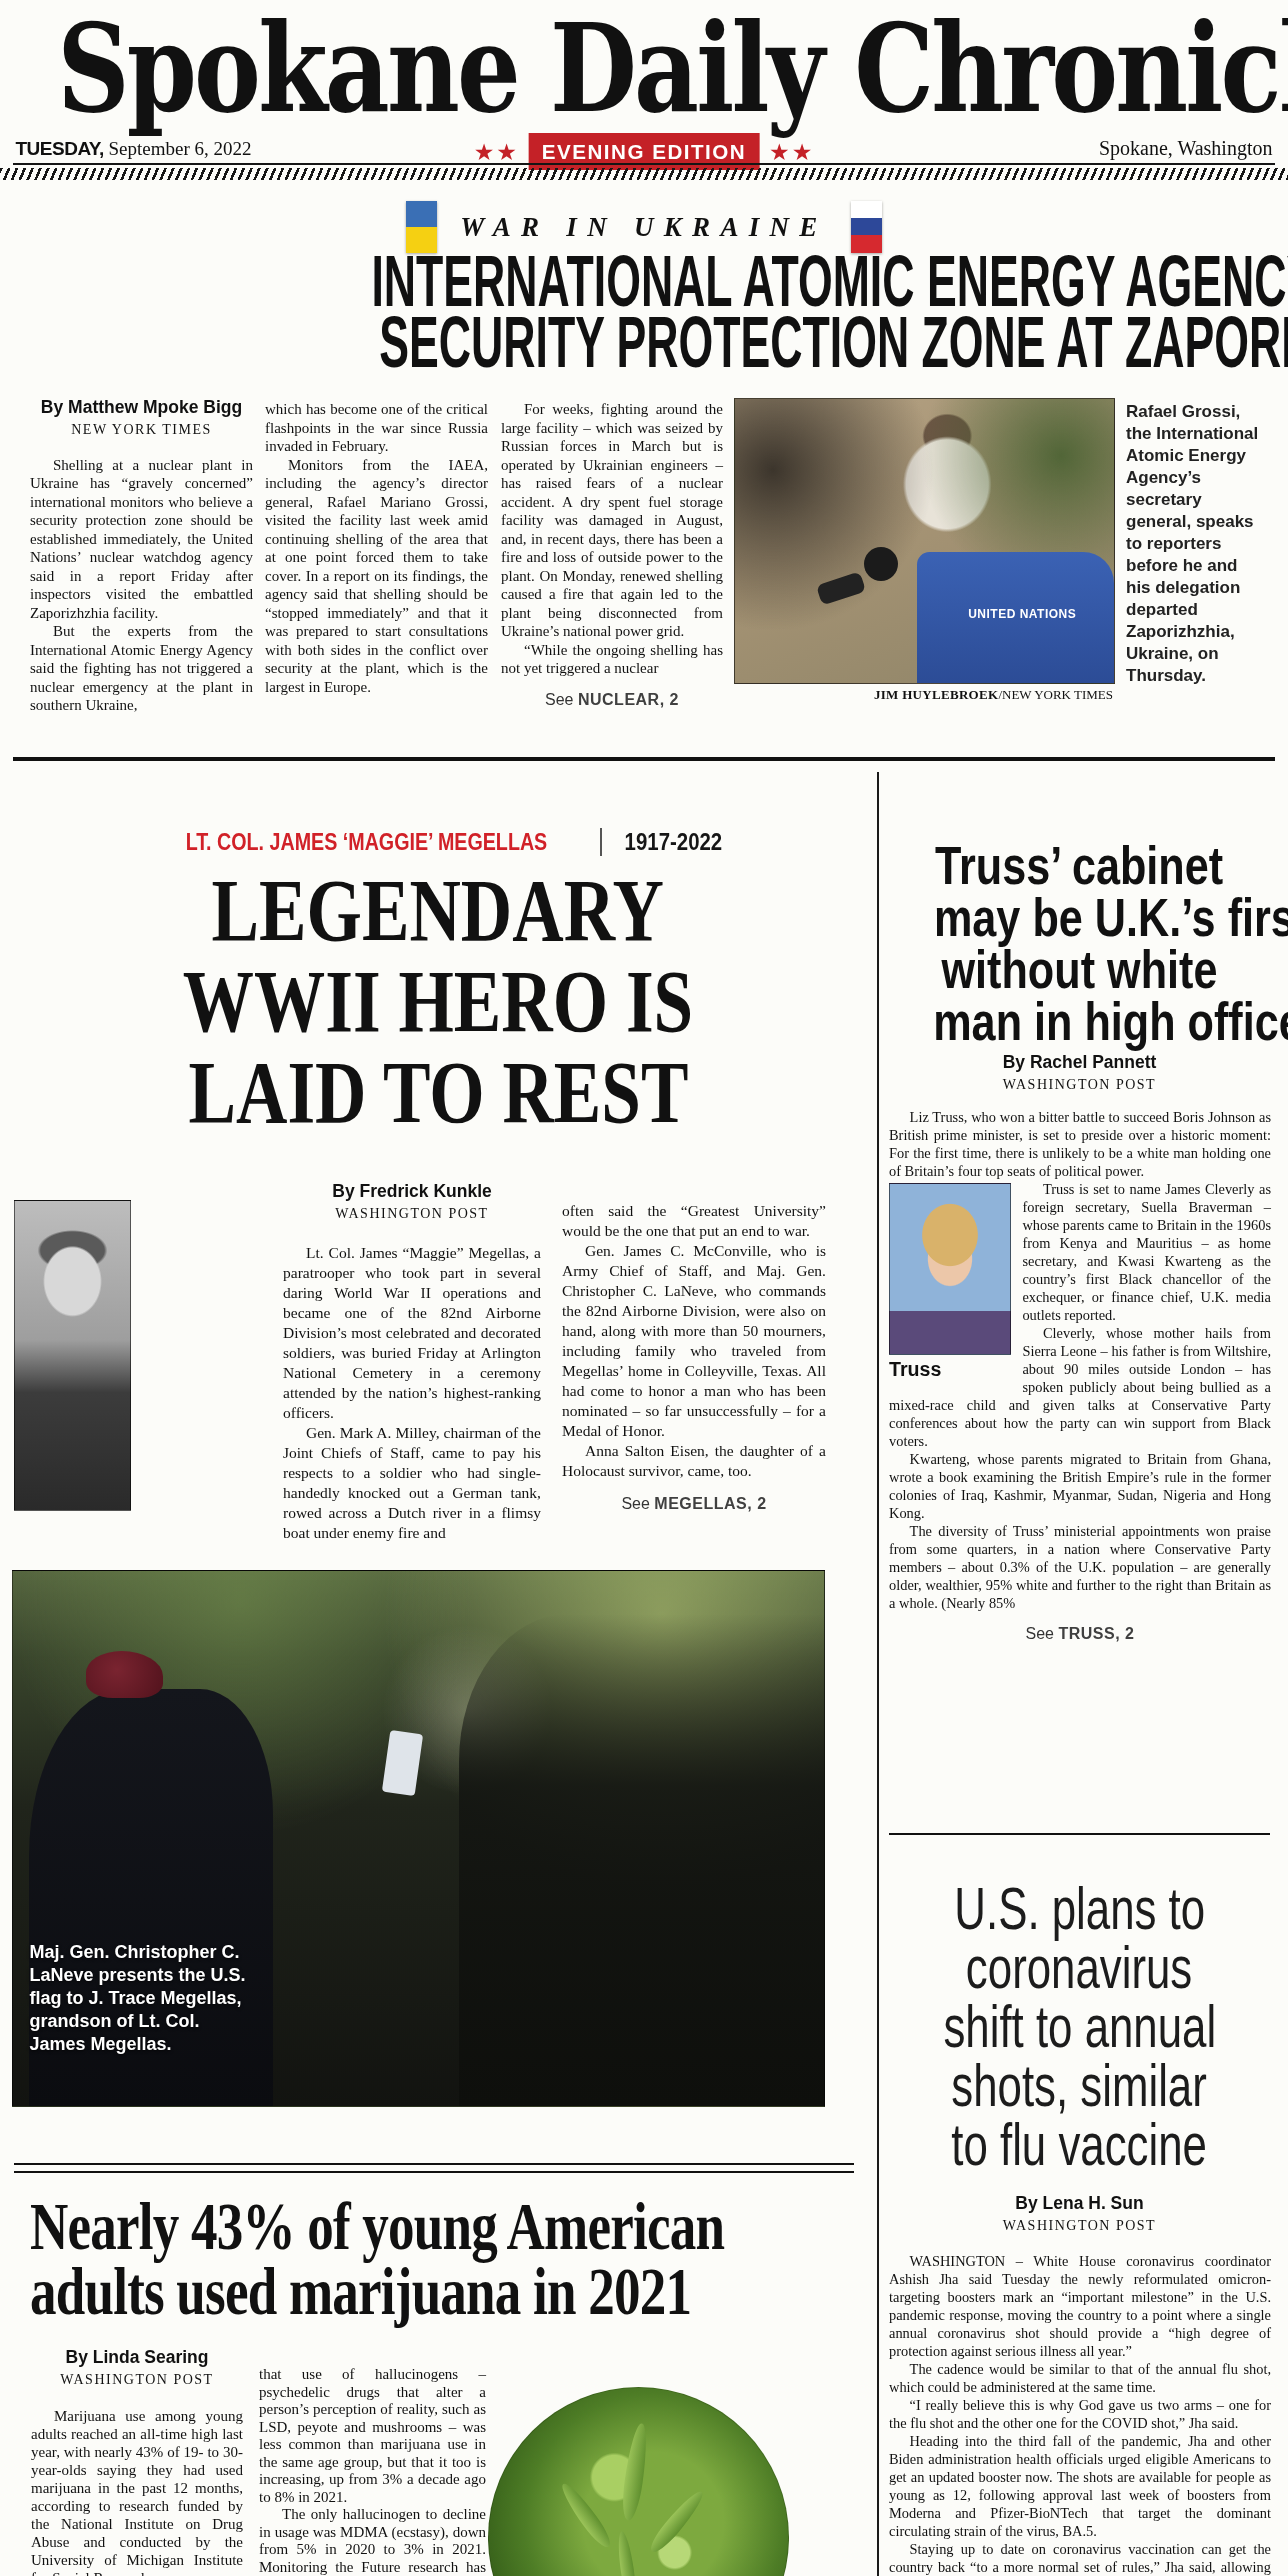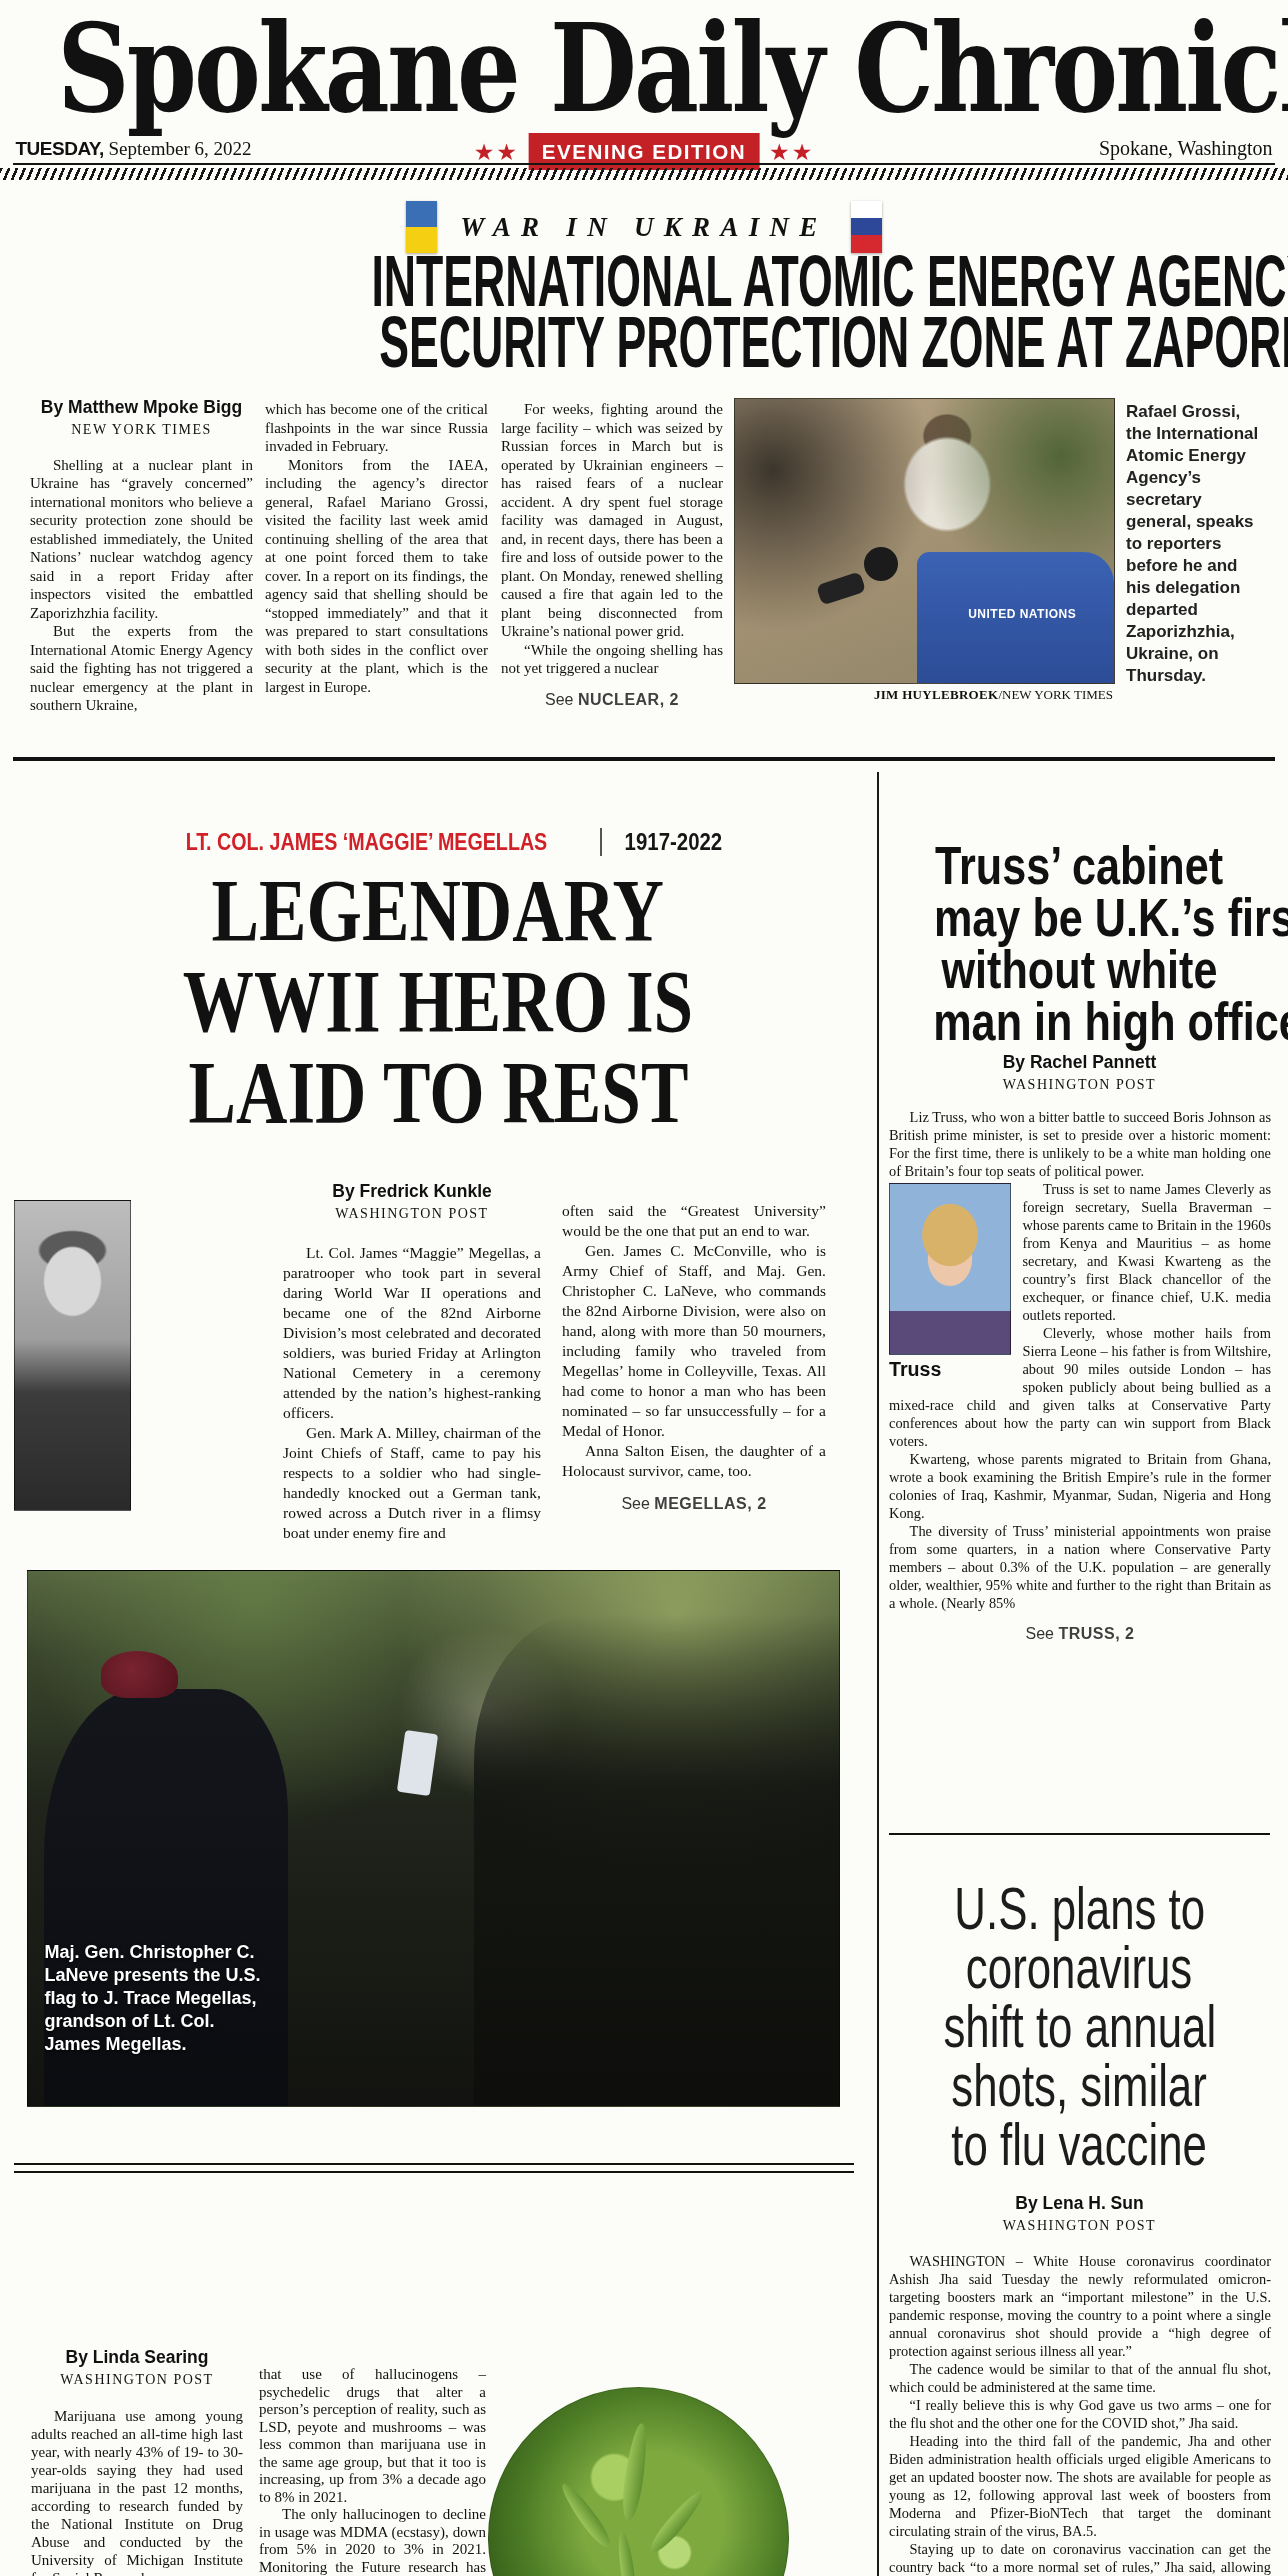--- a/index.html
+++ b/index.html
@@ -111,21 +111,21 @@
                  radial-gradient(ellipse 10% 12% at 56% 13%,#6b5644 0 60%,transparent 66%),
                  linear-gradient(160deg,#b5a283 0%,#a59374 45%,#8e8467 100%);}
   .vest{position:absolute;left:48%;bottom:0;width:52%;height:46%;
         background:linear-gradient(180deg,#3b62b4,#2c4c96);border-radius:12.4px 31px 0 0;}
   .vest-label{position:absolute;left:26%;top:42%;color:#fff;
               font-family:"Liberation Sans",sans-serif;font-weight:bold;font-size:12px;letter-spacing:0.5px;}
   .mic1{position:absolute;left:34%;top:52%;width:34px;height:34px;border-radius:50%;background:#1b1b1b;}
   .mic2{position:absolute;left:22%;top:63%;width:46px;height:20.6px;border-radius:7.2px;background:#222;transform:rotate(-18deg);}
 
   
-  .funeral-photo{top:1570px;left:27px;width:811px;height:535px;
+  .funeral-photo{top:1570px;left:12px;width:811px;height:535px;
       background:radial-gradient(circle at 80% 8%,rgba(196,214,126,.55),transparent 34%),
                  radial-gradient(circle at 28% 6%,rgba(120,150,80,.5),transparent 30%),
                  radial-gradient(circle at 56% 26%,rgba(235,230,210,.28),transparent 14%),
                  linear-gradient(180deg,#55653f 0%,#39452c 16%,#20241b 44%,#121310 100%);}
   .beret{position:absolute;left:9%;top:15%;width:77px;height:47px;border-radius:60% 70% 40% 45%;
          background:radial-gradient(circle at 40% 40%,#7a2430,#51121c);}
   .figure-dark{position:absolute;left:2%;top:22%;width:30%;height:78%;
          background:linear-gradient(180deg,#14161c,#0b0c10);border-radius:40% 30% 0 0;}
   .phone{position:absolute;left:46%;top:30%;width:33px;height:62px;background:#dfe4ea;border-radius:4.1px;transform:rotate(8deg);}
   .hand-figure{position:absolute;left:55%;top:8%;width:45%;height:92%;
@@ -243,20 +243,24 @@
     <div class="figure-dark"></div>
     <div class="beret"></div>
     <div class="phone"></div>
     <div class="hand-figure"></div>
     <div class="funeral-caption">Maj. Gen. Christopher C. LaNeve presents the U.S. flag to J. Trace Megellas, grandson of Lt. Col. James Megellas.</div>
   </div>
 
   <div class="abs double-rule-a"></div>
   <div class="abs double-rule-b"></div>
 
+  <div class="abs mj-headline">
+    <div><span class="cxl">Nearly 43% of young American</span></div>
+    <div><span class="cxl">adults used marijuana in 2021</span></div>
+  </div>
   <div class="abs" style="top:2347px;left:31px;width:212px;">
     <div class="byline">By Linda Searing</div>
     <div class="source">WASHINGTON POST</div>
     <div class="body" style="margin-top:18.5px;line-height:18px;">
       <p>Marijuana use among young adults reached an all-time high last year, with nearly 43% of 19- to 30-year-olds saying they had used marijuana in the past 12 months, according to research funded by the National Institute on Drug Abuse and conducted by the University of Michigan Institute for Social Research.</p>
 
     </div>
   </div>
   <div class="abs body" style="top:2366px;left:259px;width:227px;line-height:17.5px;">
     <p style="text-indent:0;">that use of hallucinogens – psychedelic drugs that alter a person’s perception of reality, such as LSD, peyote and mushrooms – was less common than marijuana use in the same age group, but that it too is increasing, up from 3% a decade ago to 8% in 2021.</p>

